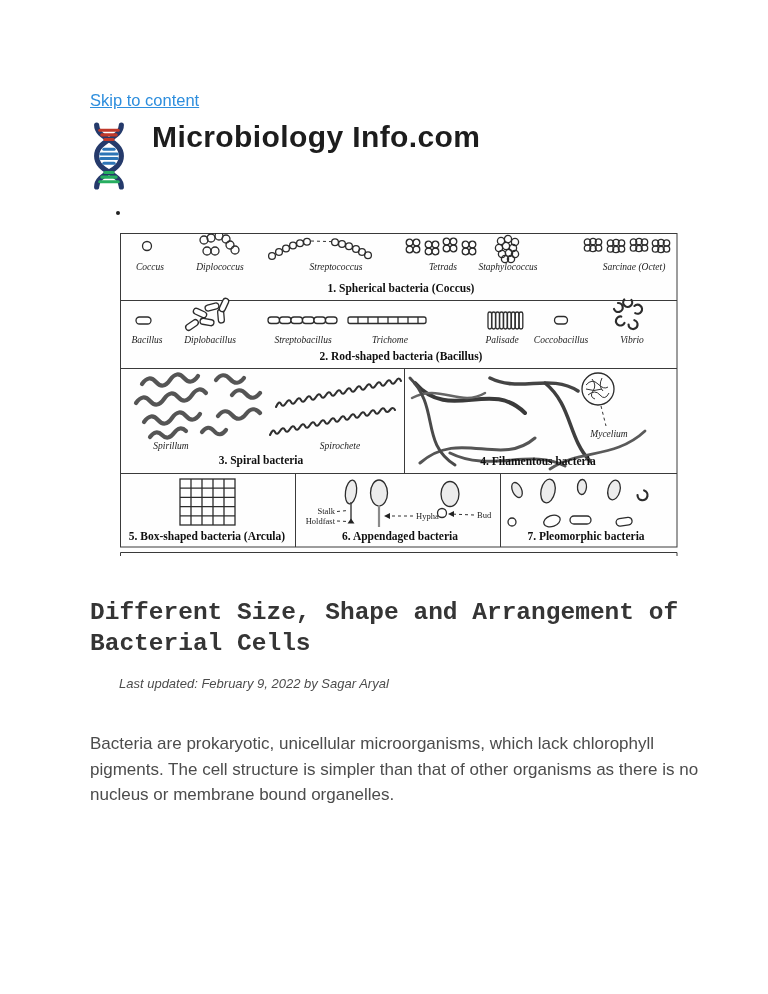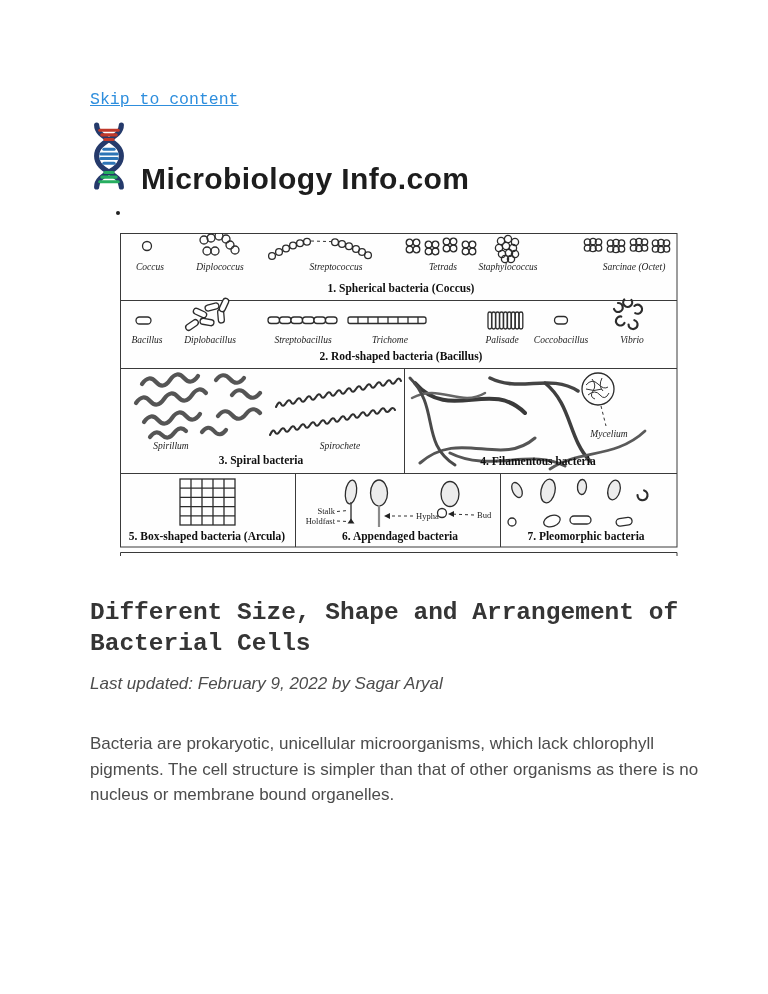--- a/index.html
+++ b/index.html
@@ -3,23 +3,23 @@
 <meta charset="utf-8">
 <style>
   html,body{margin:0;padding:0;background:#ffffff;}
   body{
     width:768px;height:994px;position:relative;overflow:hidden;
     font-family:"Liberation Sans",sans-serif;color:#4c4c4c;
   }
   .page{padding:90px 66px 0 90px;}
   .skip-link{
     display:inline-block;color:#2e8edd;text-decoration:underline;
-    font-size:16.5px;line-height:20px;cursor:pointer;font-family:Liberation Mono, monospace;
-  }
-  .logo{display:flex;align-items:flex-end;margin-top:12px;margin-left:-6px;}
+    font-size:16.5px;line-height:20px;cursor:pointer;
+  }
+  .logo{display:flex;align-items:flex-start;margin-top:12px;margin-left:-6px;gap:11px;}
   .logo-text{
     font-size:30px;font-weight:600;color:#1d1d1d;letter-spacing:.4px;
     margin-left:7px;line-height:1;
   }
   .nav-bullet-row{margin-top:17px;height:6px;}
   .nav-bullet{
     display:block;width:4px;height:4px;border-radius:50%;
     background:#222;margin-left:26px;
   }
   figure.diagram{margin:3px 0 0 17px;padding:13px;text-align:center;}
@@ -33,21 +33,21 @@
   .cap{font:bold 11.5px "Liberation Serif",serif;fill:#0f0f0f;text-anchor:middle;}
   .dash{stroke:#333;stroke-width:1;stroke-dasharray:3,3;fill:none;}
   .squig{stroke:#555;stroke-width:4.2;fill:none;stroke-linecap:round;}
   .zig{stroke:#2f2f2f;stroke-width:2.1;fill:none;stroke-linecap:round;}
   .fil{fill:none;stroke-linecap:round;}
   h1.title{
     font-family:Liberation Mono, monospace;font-size:24.5px;line-height:31px;
     color:#353535;margin:28px 0 0 0;max-width:632px;font-weight:bold;
   }
   .meta{
-    font-style:italic;font-size:17px;color:#4c4c4c;margin-top:13px;line-height:24px;
+    font-style:italic;font-size:13px;color:#4c4c4c;margin-top:13px;line-height:24px;margin-left:29px;
   }
   .para{
     font-size:17px;line-height:25.5px;color:#4c4c4c;max-width:612px;margin-top:35px;
   }
 </style>
 </head>
 <body>
 
 <div class="page">
 

